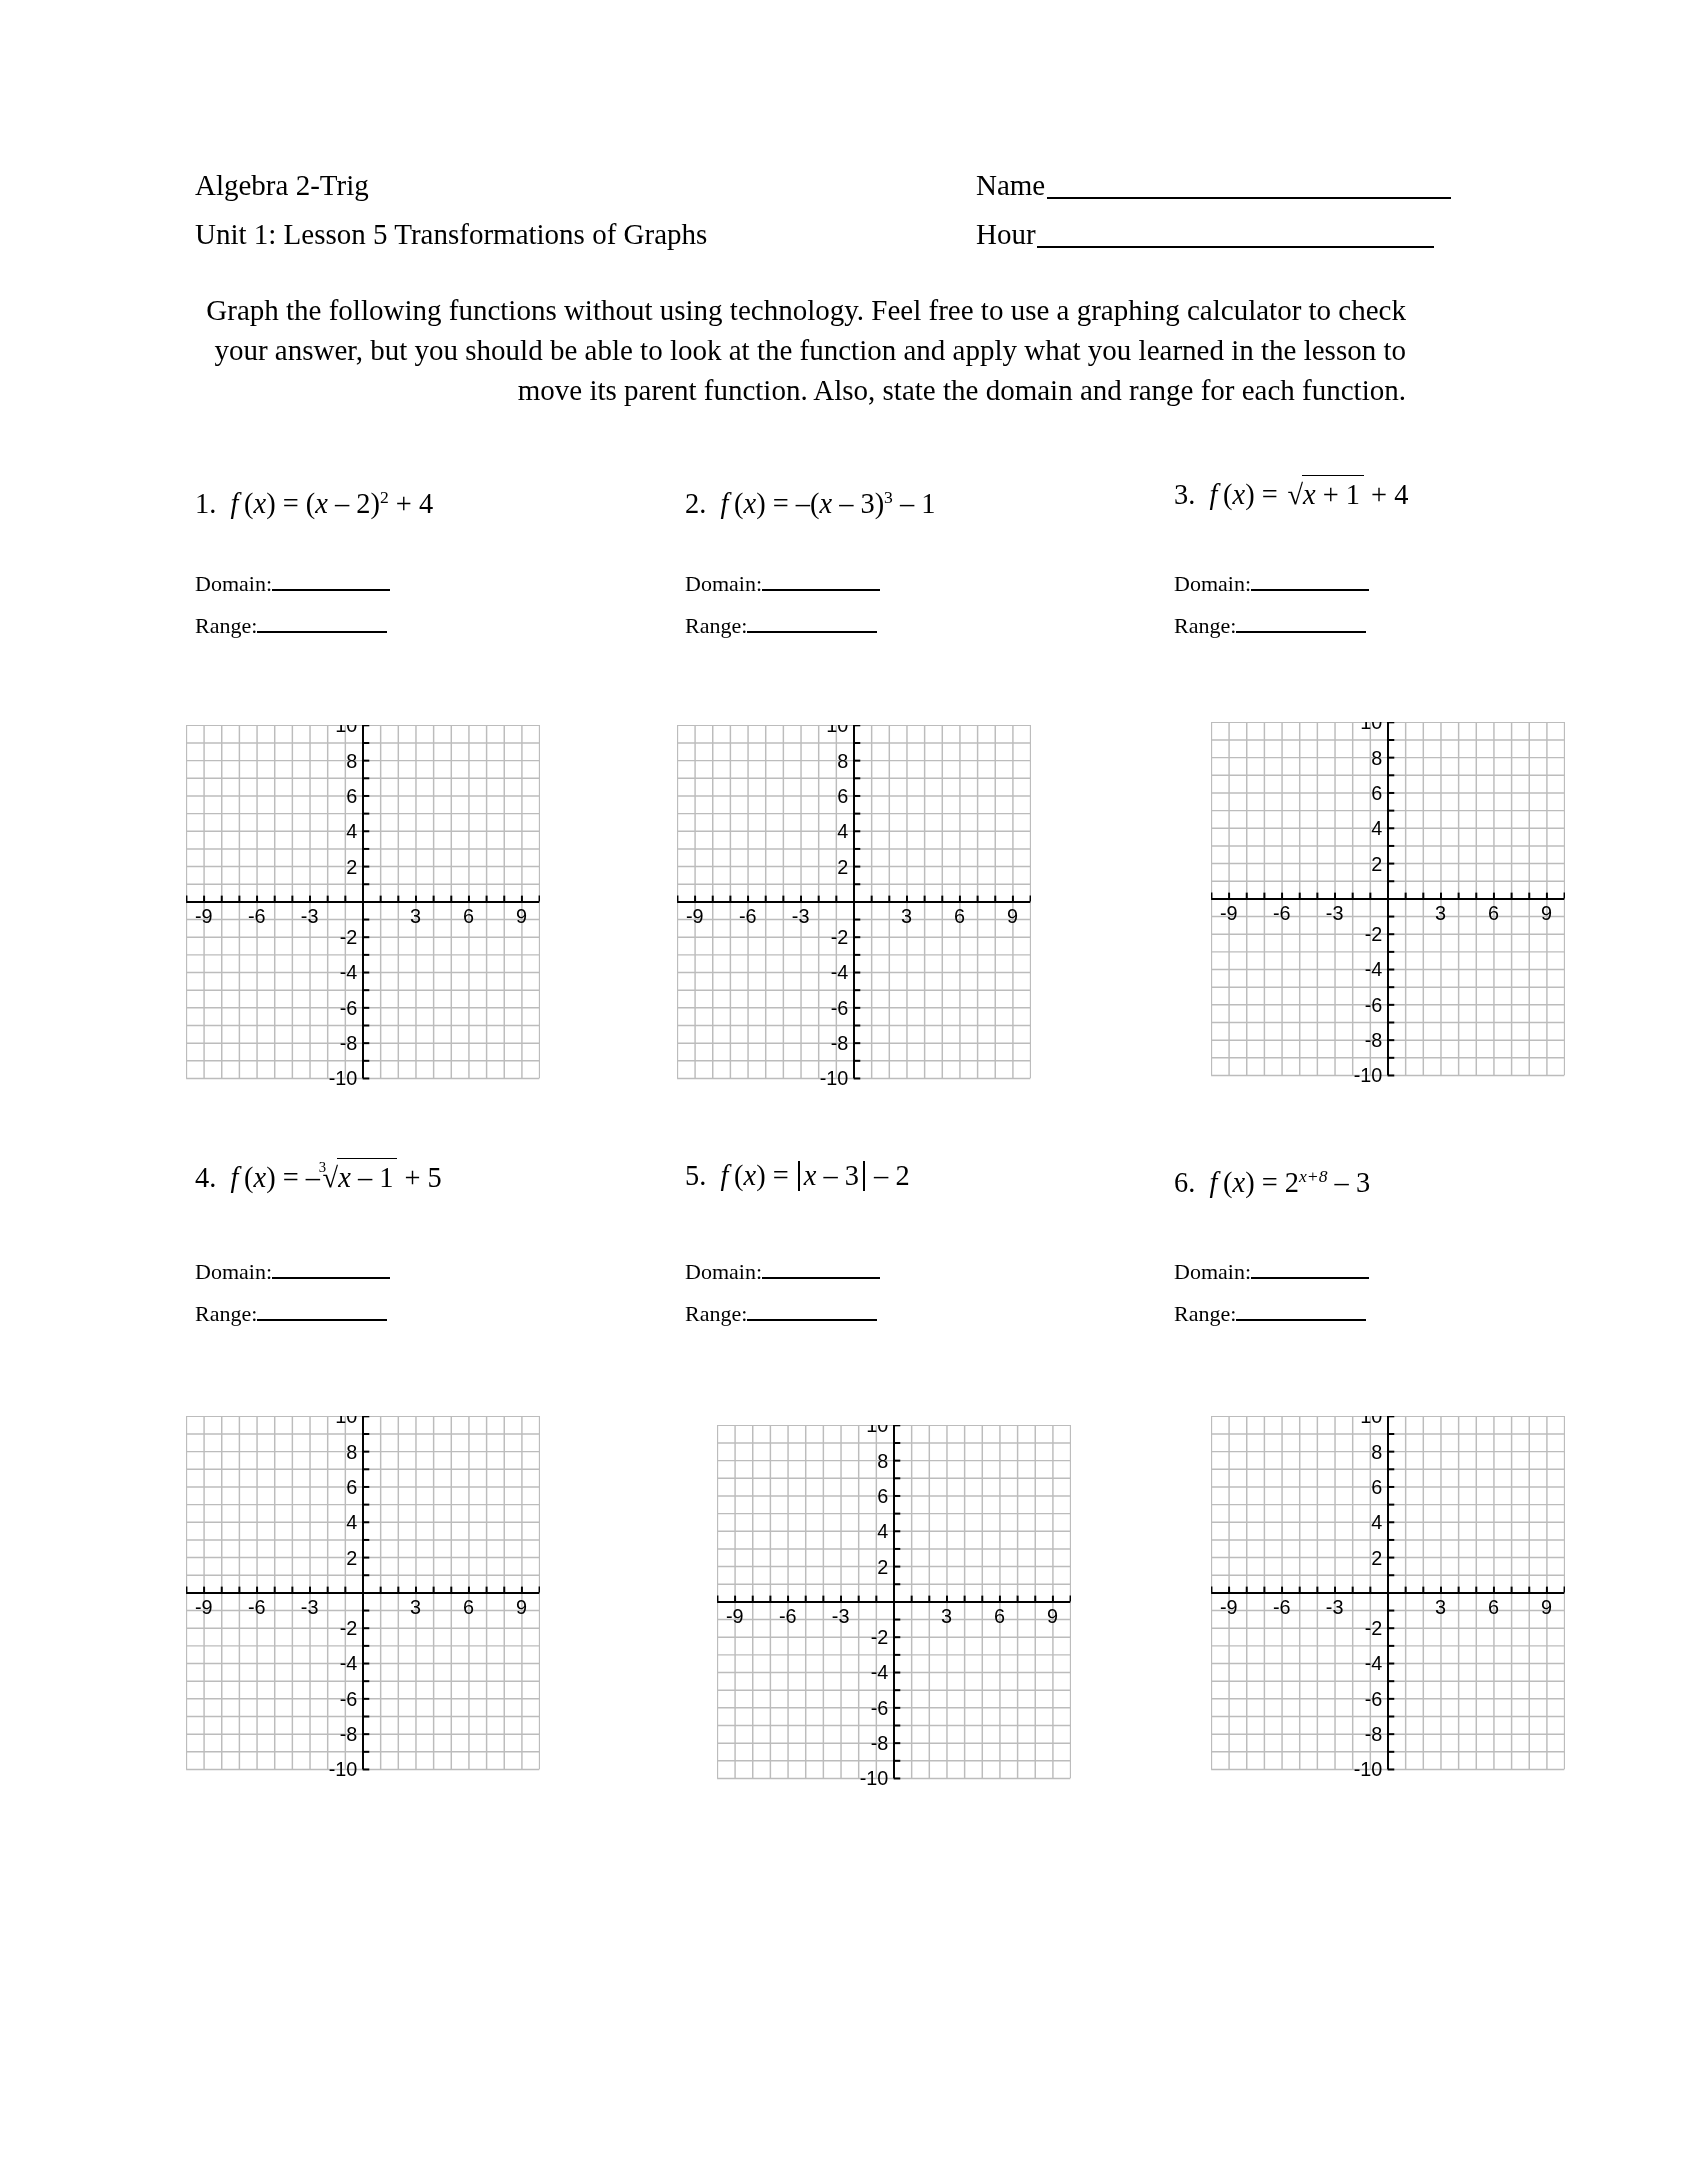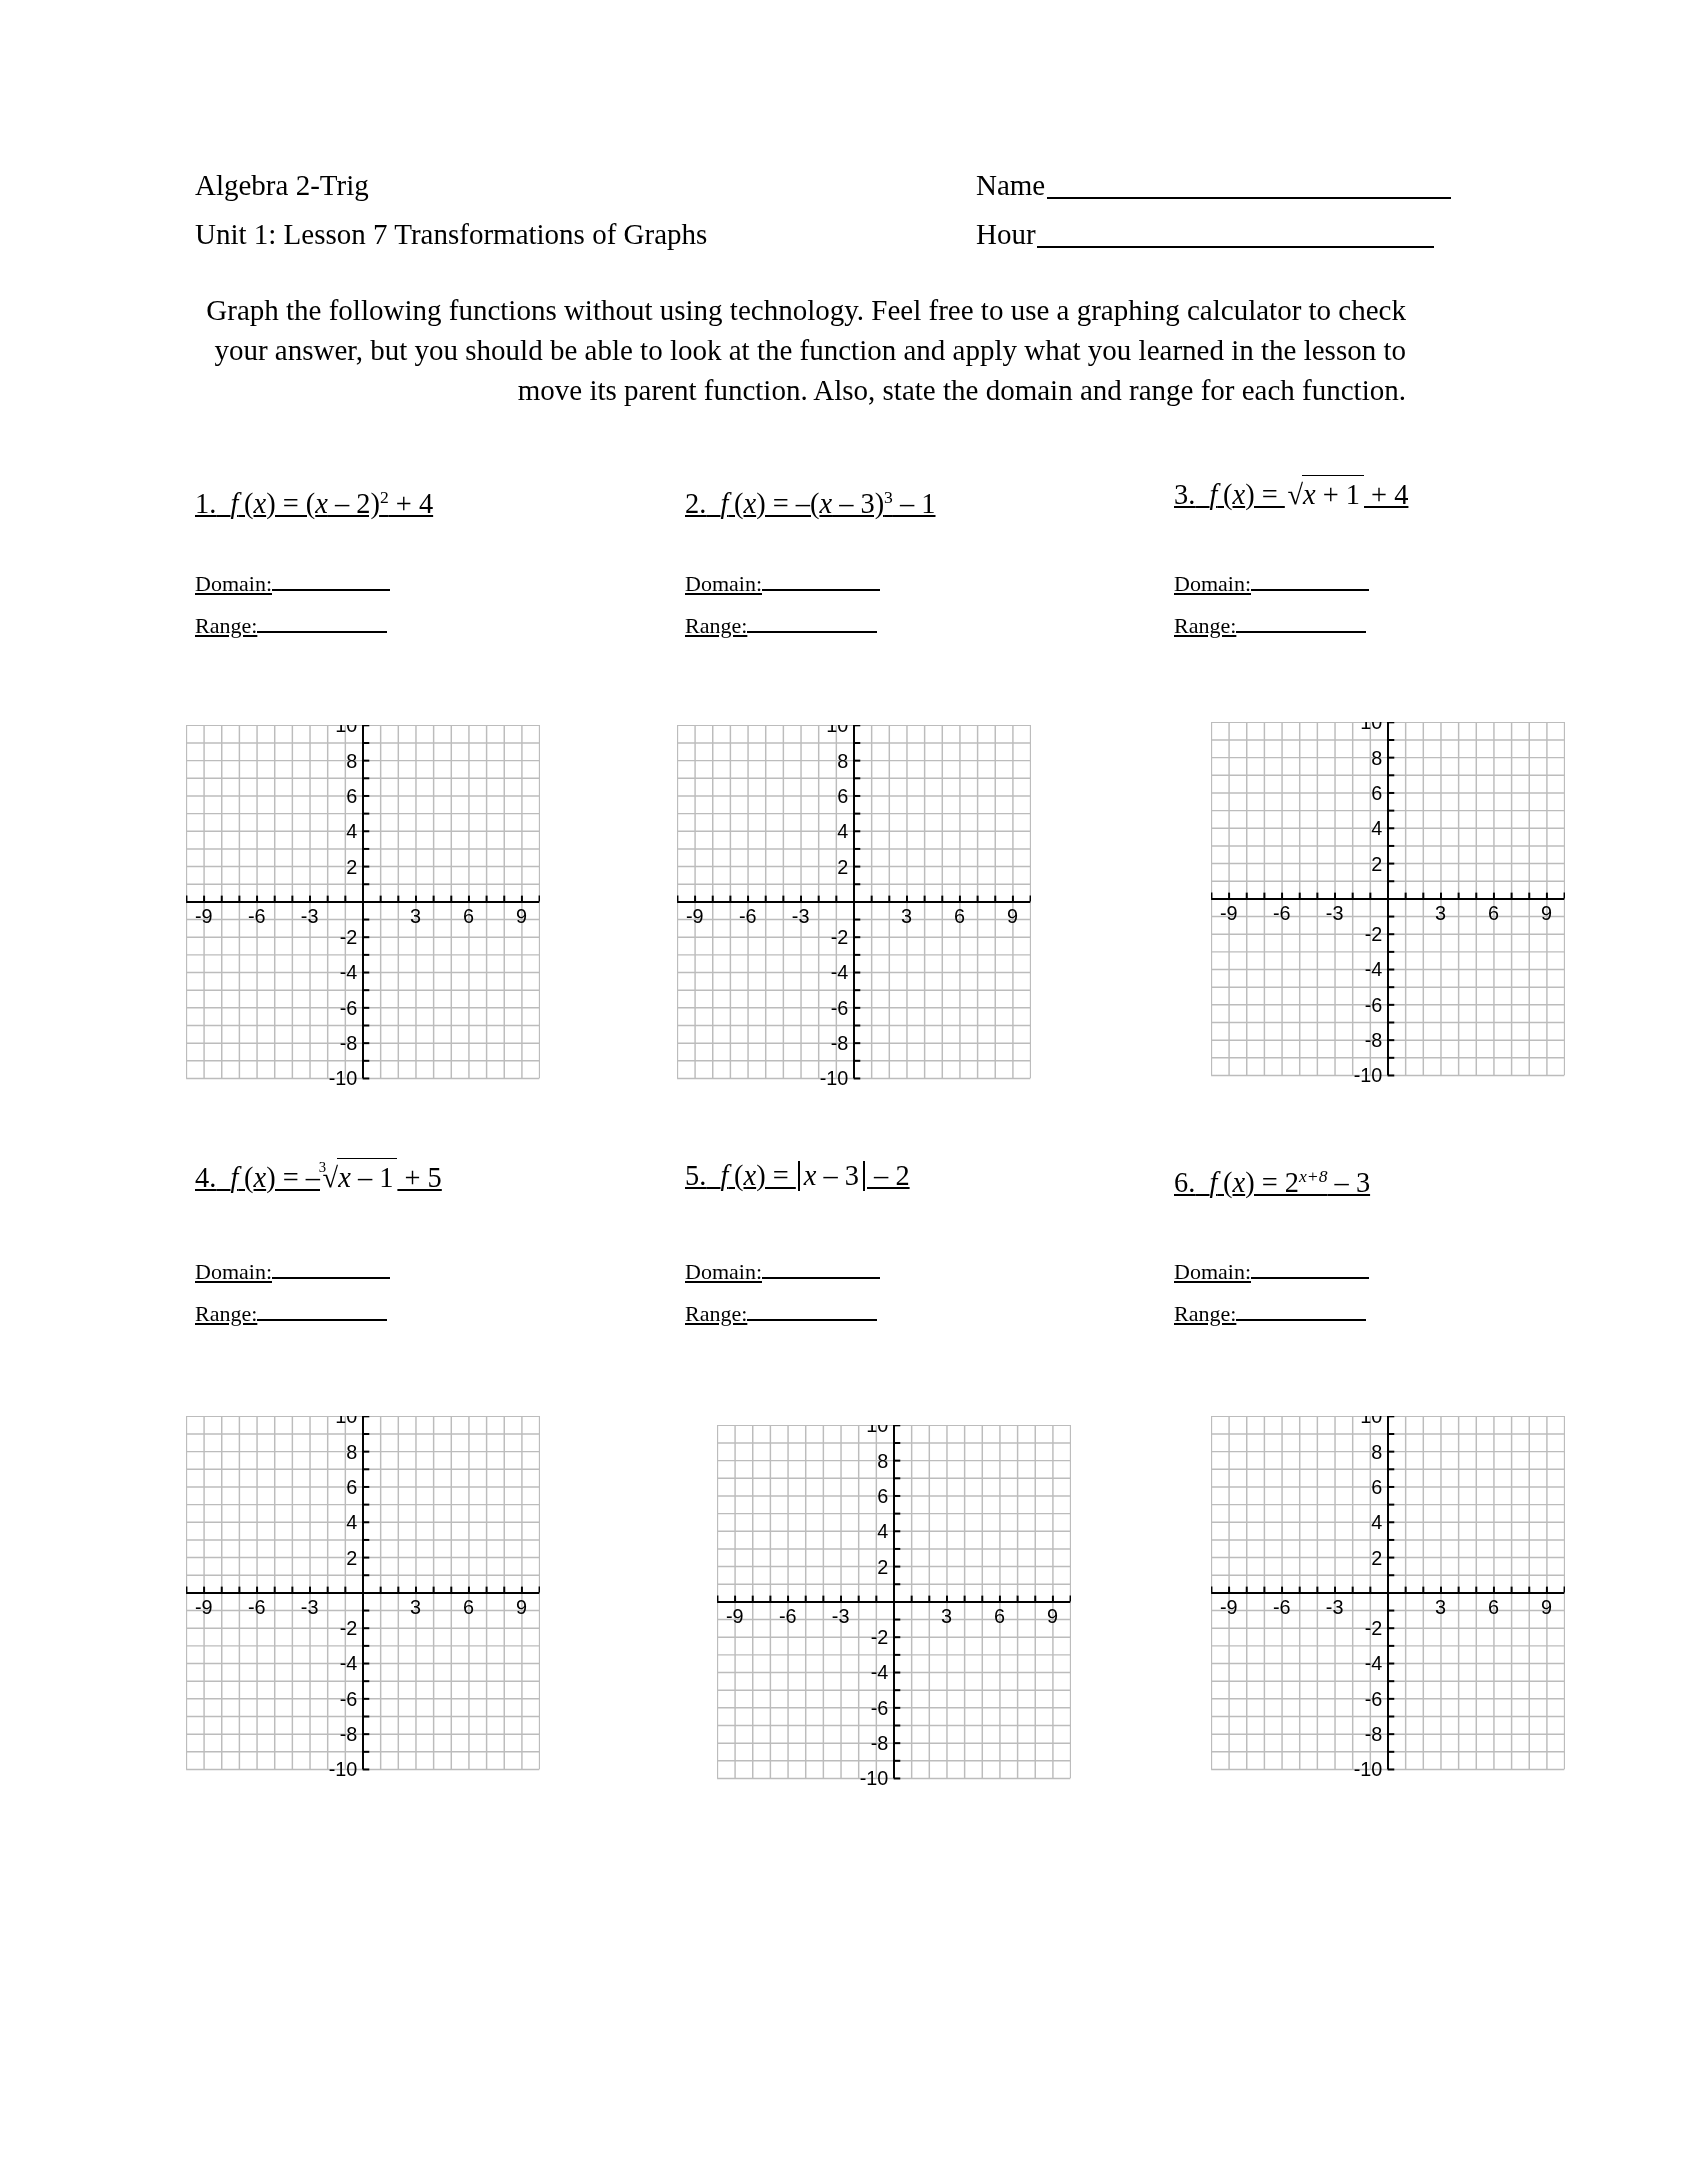--- a/index.html
+++ b/index.html
@@ -27,21 +27,21 @@
   .fill-name { width:404px; }
   .fill-hour { width:397px; }
 
   
   .instructions {
     position:absolute; left:195px; top:286px; width:1211px;
     font-size:29px; line-height:40px; text-align:right;
   }
 
   
-  .problem { position:absolute;text-decoration:underline; }
+  .problem { position:absolute; }
   .expr {
     font-size:28.4px; line-height:36px; white-space:nowrap;
     font-family:"Liberation Serif", serif;
   }
   .num { font-style:normal; }
   .var { font-style:italic; font-family:"Liberation Serif", serif; }
   .fn { font-style:italic; }
   sup.exp { font-size:0.62em; vertical-align:super; font-style:italic; }
   sup.expn { font-size:0.62em; vertical-align:super; font-style:normal; }
 
@@ -83,21 +83,21 @@
 
   <div class="header">
     <div class="hdr-row">
       <div class="hdr-left">Algebra 2-Trig</div>
       <div class="hdr-right">
         <span>Name</span>
         <span class="fill-line fill-name"></span>
       </div>
     </div>
     <div class="hdr-row">
-      <div class="hdr-left">Unit 1:  Lesson 7 Transformations of Graphs</div>
+      <div class="hdr-left">Unit 1:  Lesson 5 Transformations of Graphs</div>
       <div class="hdr-right">
         <span>Hour</span>
         <span class="fill-line fill-hour"></span>
       </div>
     </div>
   </div>
 
   <div class="instructions">Graph the following functions without using technology.  Feel free to use a graphing calculator to check your answer, but you should be able to look at the function and apply what you learned in the lesson to move its parent function.  Also, state the domain and range for each function.</div>
 
   <div class="problem" style="left:195px; top:475px;">

